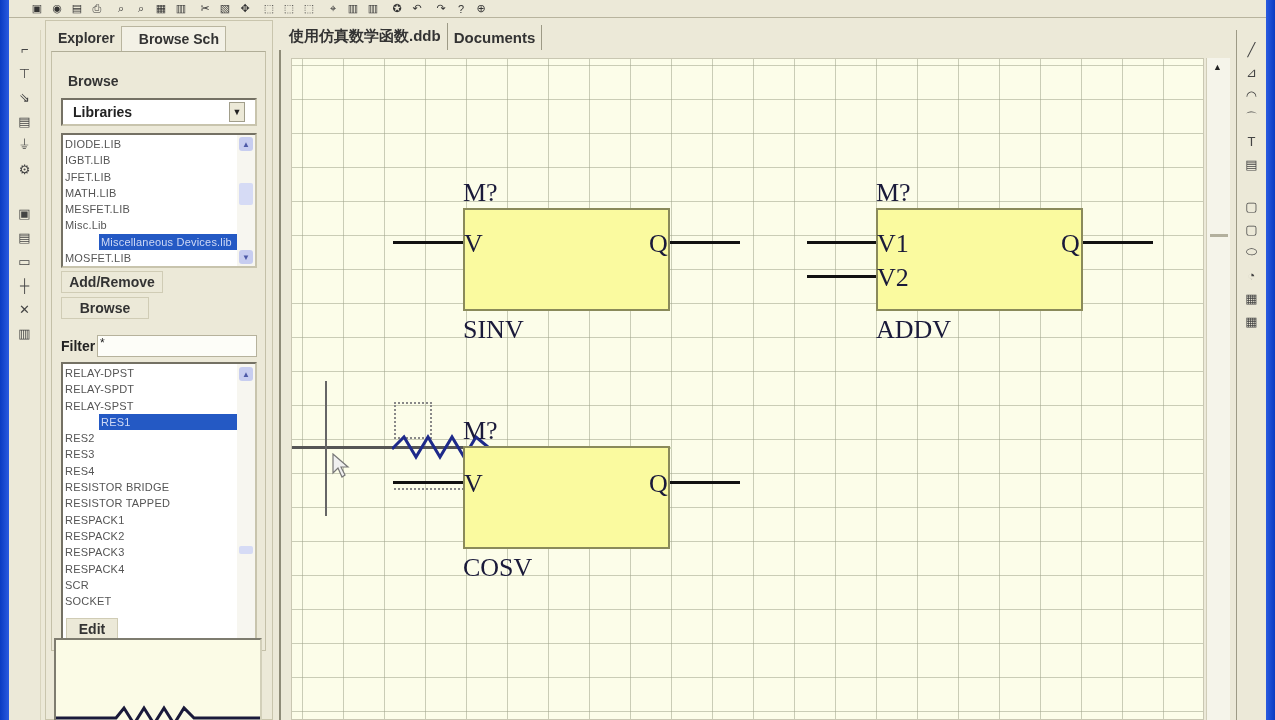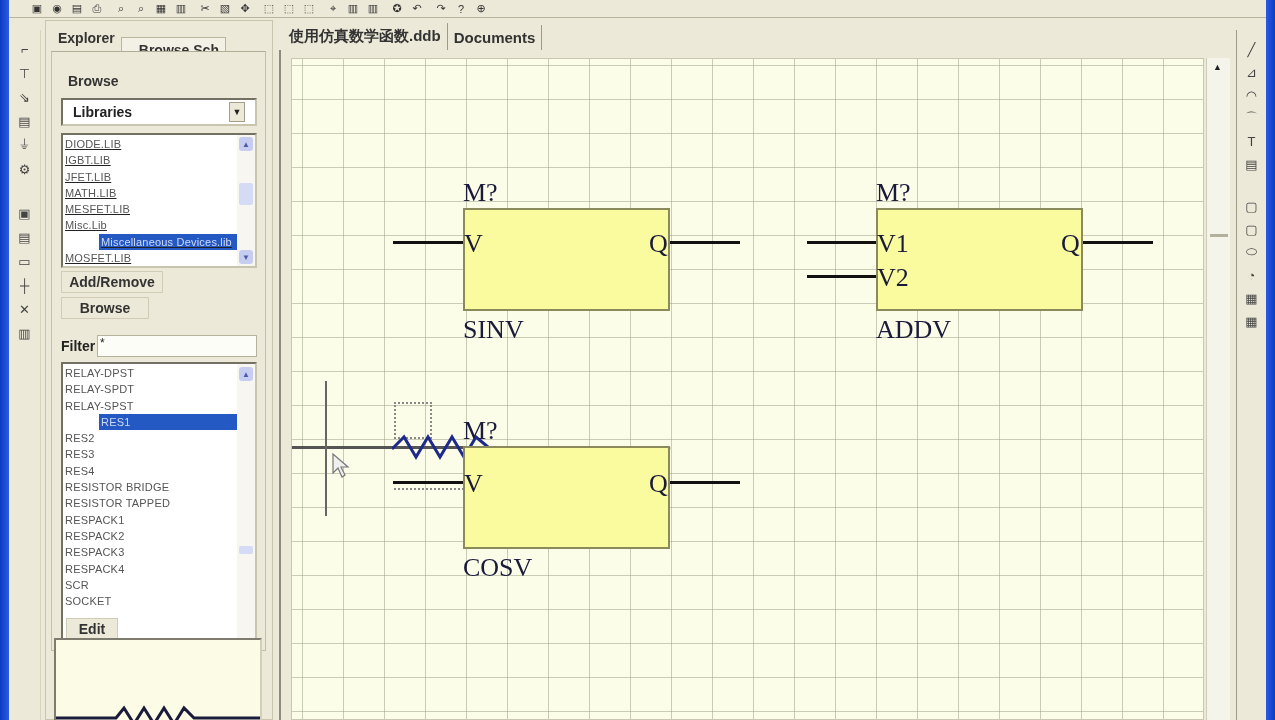--- a/index.html
+++ b/index.html
@@ -17,21 +17,21 @@
   
   .tool-strip-left { position: absolute; left: 9px; top: 30px; width: 32px; height: 690px; background: #ece9d8; display: flex; flex-direction: column; align-items: center; padding-top: 10px; gap: 6px; border-right: 1px solid #d8d4bd; }
   .tool-strip-right { position: absolute; right: 9px; top: 30px; width: 30px; height: 690px; background: #ece9d8; display: flex; flex-direction: column; align-items: center; padding-top: 10px; gap: 5px; border-left: 1px solid #9d9a86; }
   .tool-icon { width: 18px; height: 18px; display: flex; align-items: center; justify-content: center; font-size: 13px; color: #444; }
   .tool-gap { height: 14px; }
 
   
   .panel { position: absolute; left: 45px; top: 20px; width: 228px; height: 700px; background: #ece9d8; border: 1px solid #c9c5ad; }
   .panel-tabs { position: absolute; left: 6px; top: 3px; height: 26px; display: flex; align-items: flex-end; }
   .panel-tab { font-size: 14px; font-weight: bold; padding: 4px 6px; color: #333; }
-  .panel-tab.active { background: #f3f1e6; border: 1px solid #b9b59f; border-bottom: none; position: relative; top: 12px; padding-left: 17px; }
+  .panel-tab.active { background: #f3f1e6; border: 1px solid #b9b59f; border-bottom: none; position: relative; top: 1px; padding-left: 17px; }
   .panel-body { position: absolute; left: 5px; top: 30px; width: 215px; height: 600px; border: 1px solid #c4c0a8; border-top: 1px solid #b0ad97; background: #ece9d8; }
 
   .browse-label { position: absolute; left: 16px; top: 21px; font-size: 14px; font-weight: bold; color: #333; }
   .select { position: absolute; left: 9px; top: 46px; width: 196px; height: 28px; background: #fff; border: 2px inset #c8c4ad; font-size: 14px; font-weight: bold; padding: 4px 10px; display: flex; justify-content: space-between; align-items: center; }
   .select .arrow { width: 16px; height: 20px; background: #ece9d8; border: 1px solid #a19e8b; font-size: 9px; display: flex; align-items: center; justify-content: center; }
 
   .listbox { position: absolute; background: #fff; border: 2px inset #c8c4ad; overflow: hidden; }
   .list-item { height: 16.3px; line-height: 16px; font-size: 11px; color: #555; padding-left: 2px; white-space: nowrap; letter-spacing: 0.2px; }
   .list-item.selected { background: #2459c4; color: #cfd9f5; margin-left: 36px; }
   .scroll-v { position: absolute; right: 0; top: 0; width: 18px; height: 100%; background: #f7f6f0; }
@@ -147,21 +147,21 @@
     <div class="panel-tab active">Browse Sch</div>
   </div>
   <div class="panel-body">
     <div class="browse-label">Browse</div>
     <div class="select">
       <span>Libraries</span>
       <span class="arrow">▼</span>
     </div>
 
     <div class="listbox" style="left:9px;top:81px;width:196px;height:135px;">
-      <div id="libList" style="padding-top:1px;text-decoration:underline;">
+      <div id="libList" style="padding-top:1px;">
           <div class="list-item">DIODE.LIB</div>
           <div class="list-item">IGBT.LIB</div>
           <div class="list-item">JFET.LIB</div>
           <div class="list-item">MATH.LIB</div>
           <div class="list-item">MESFET.LIB</div>
           <div class="list-item">Misc.Lib</div>
           <div class="list-item selected">Miscellaneous Devices.lib</div>
           <div class="list-item">MOSFET.LIB</div>
         </div>
       <div class="scroll-v">

